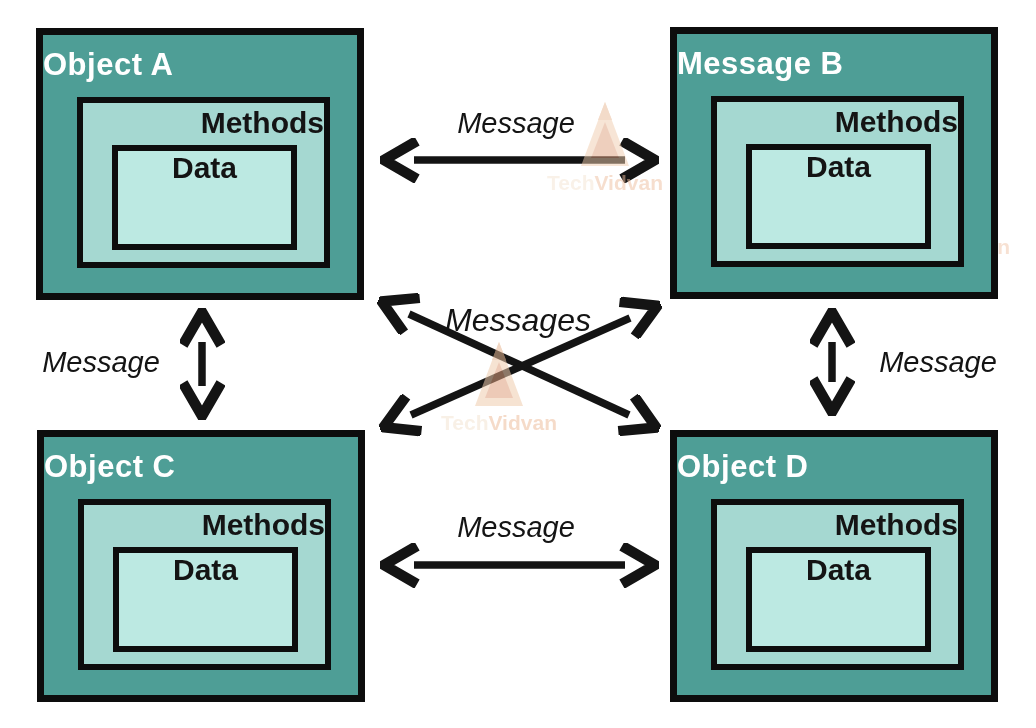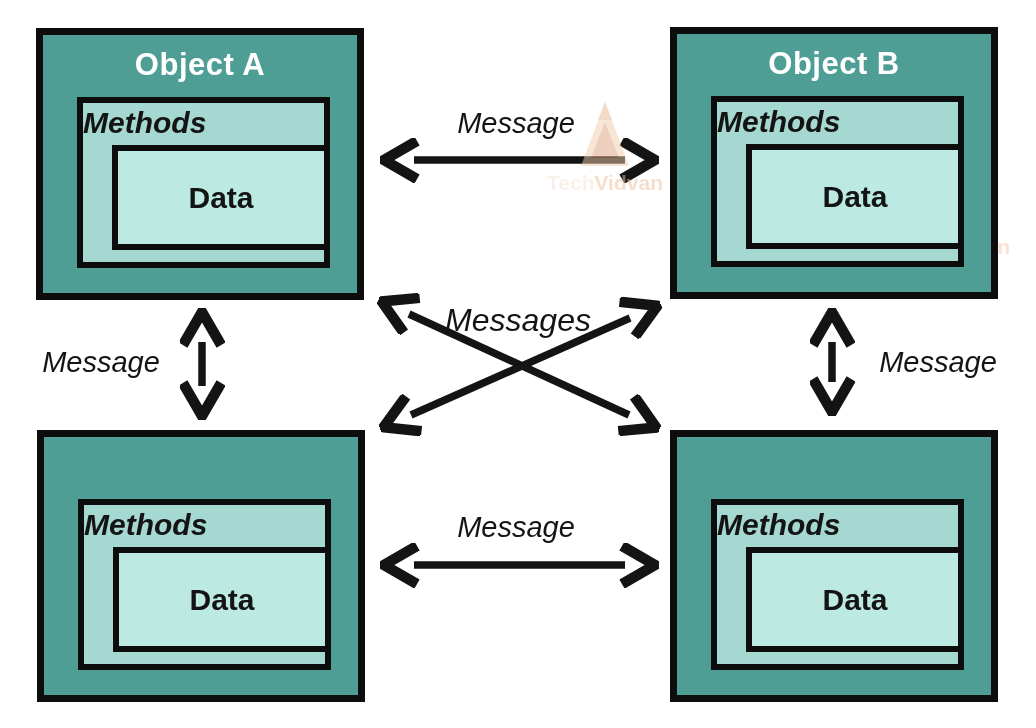--- a/index.html
+++ b/index.html
@@ -13,45 +13,45 @@
   
   .obj {
     position:absolute;
     width:328px; height:272px;
     background: var(--object-fill,#4E9E96);
     border:7px solid var(--border,#0d0d0d);
     box-sizing:border-box;
   }
   .obj-title {
     position:absolute; left:0; right:0; top:12px;
-    text-align:center;
+    text-align:left;
     color: var(--title-text,#ffffff);
     font-size:31px; font-weight:bold;
     letter-spacing:0.5px;
   }
   .methods {
     position:absolute; left:34px; top:62px;
     width:253px; height:171px;
     background: var(--methods-fill,#A5D8D1);
     border:6px solid var(--border,#0d0d0d);
     box-sizing:border-box;
   }
   .methods-title {
     margin-top:3px;
-    text-align:left;
+    text-align:right;
     color: var(--text-dark,#141414);
-    font-size:30px; font-weight:bold;font-style:italic;
+    font-size:30px; font-weight:bold;
   }
   .data-box {
     position:absolute; left:29px; top:42px;
-    width:218px; height:105px;
+    width:185px; height:105px;
     background: var(--data-fill,#BCE9E2);
     border:6px solid var(--border,#0d0d0d);
     box-sizing:border-box;
-    display:flex; align-items:center; justify-content:center;
+    display:flex; justify-content:center;
   }
   .data-title {
     color: var(--text-dark,#141414);
     font-size:30px; font-weight:bold;
   }
   
   .arrows { position:absolute; left:0; top:0; width:1036px; height:728px; }
   .arrows line { stroke: var(--arrow,#141414); stroke-width:7.5; }
   
   .msg-label {
@@ -113,20 +113,28 @@
 
   <div class="wm" style="left:890px; top:164px; opacity:0.45;">
     <svg width="52" height="70" viewBox="0 0 52 70">
       <path d="M26,2 L50,66 L2,66 Z" fill="#F0CDAE"></path>
       <path d="M26,22 L40,58 L12,58 Z" fill="#DFA07E"></path>
       <path d="M26,2 L33,20 L19,20 Z" fill="#E8B894"></path>
     </svg>
     <div class="wm-text"><span class="wm-tech">Tech</span><span class="wm-vidvan">Vidvan</span></div>
   </div>
 
+  <div class="wm" style="left:437px; top:340px; opacity:0.55;">
+    <svg width="52" height="70" viewBox="0 0 52 70">
+      <path d="M26,2 L50,66 L2,66 Z" fill="#F0CDAE"></path>
+      <path d="M26,22 L40,58 L12,58 Z" fill="#DFA07E"></path>
+      <path d="M26,2 L33,20 L19,20 Z" fill="#E8B894"></path>
+    </svg>
+    <div class="wm-text"><span class="wm-tech">Tech</span><span class="wm-vidvan">Vidvan</span></div>
+  </div>
 
   <div class="wm" style="left:235px; top:552px; opacity:0.32;">
     <svg width="52" height="70" viewBox="0 0 52 70">
       <path d="M26,2 L50,66 L2,66 Z" fill="#F0CDAE"></path>
       <path d="M26,22 L40,58 L12,58 Z" fill="#DFA07E"></path>
       <path d="M26,2 L33,20 L19,20 Z" fill="#E8B894"></path>
     </svg>
     <div class="wm-text"><span class="wm-tech">Tech</span><span class="wm-vidvan">Vidvan</span></div>
   </div>
 
@@ -143,39 +151,41 @@
     <div class="obj-title">Object A</div>
     <div class="methods">
       <div class="methods-title">Methods</div>
       <div class="data-box">
         <div class="data-title">Data</div>
       </div>
     </div>
   </div>
 
   <div class="obj" style="left:670px; top:27px;">
-    <div class="obj-title">Object B</div>
+    <div class="obj-title">Message B</div>
     <div class="methods">
       <div class="methods-title">Methods</div>
       <div class="data-box">
         <div class="data-title">Data</div>
       </div>
     </div>
   </div>
 
   <div class="obj" style="left:37px; top:430px;">
+    <div class="obj-title">Object C</div>
     <div class="methods">
       <div class="methods-title">Methods</div>
       <div class="data-box">
         <div class="data-title">Data</div>
       </div>
     </div>
   </div>
 
   <div class="obj" style="left:670px; top:430px;">
+    <div class="obj-title">Object D</div>
     <div class="methods">
       <div class="methods-title">Methods</div>
       <div class="data-box">
         <div class="data-title">Data</div>
       </div>
     </div>
   </div>
 
   <div class="msg-label" style="left:516px; top:123px;">Message</div>
   <div class="msg-label" style="left:516px; top:527px;">Message</div>

